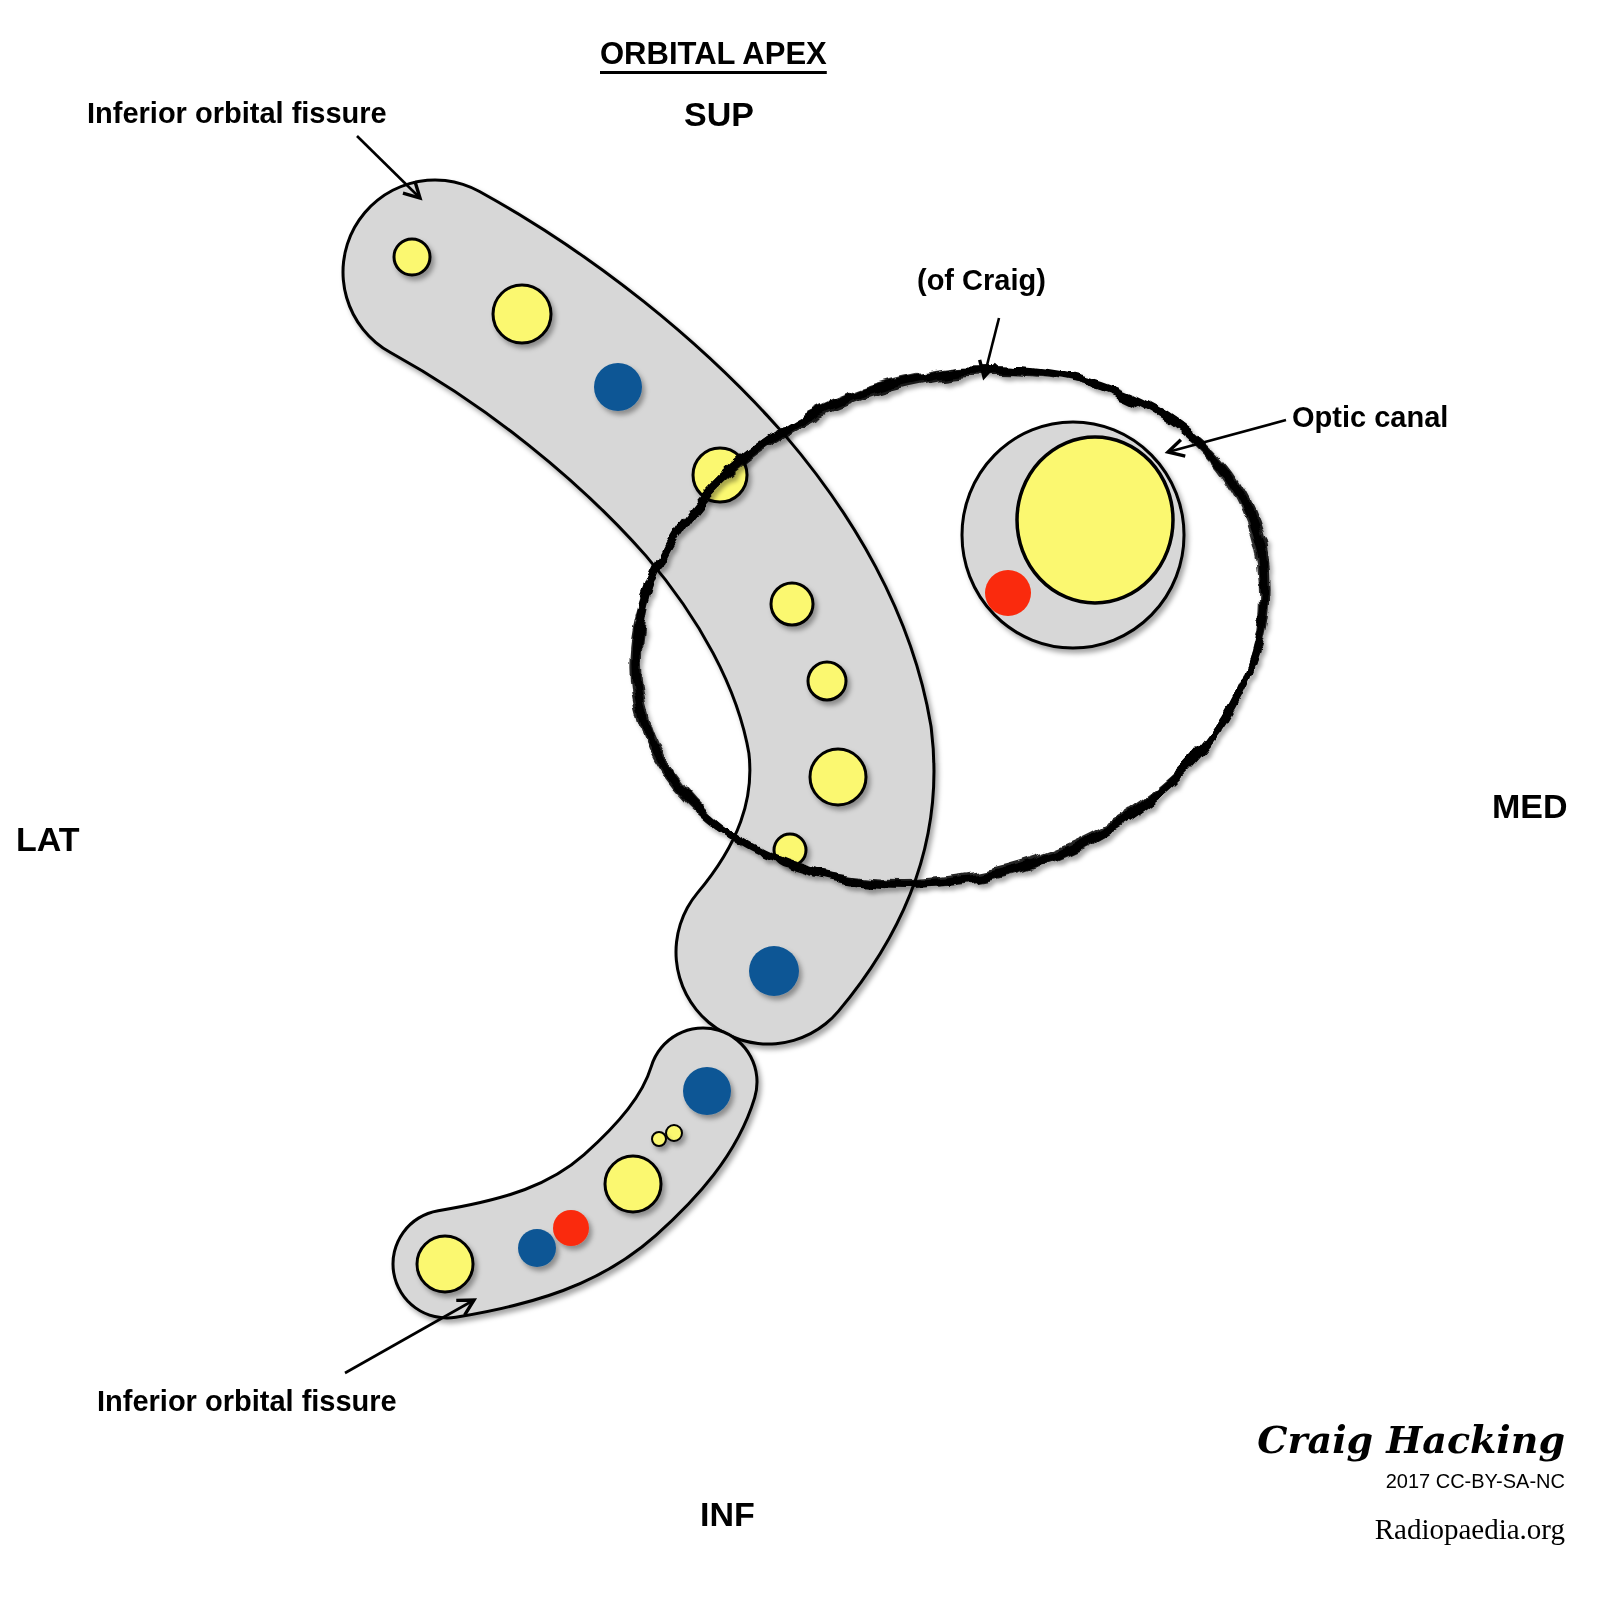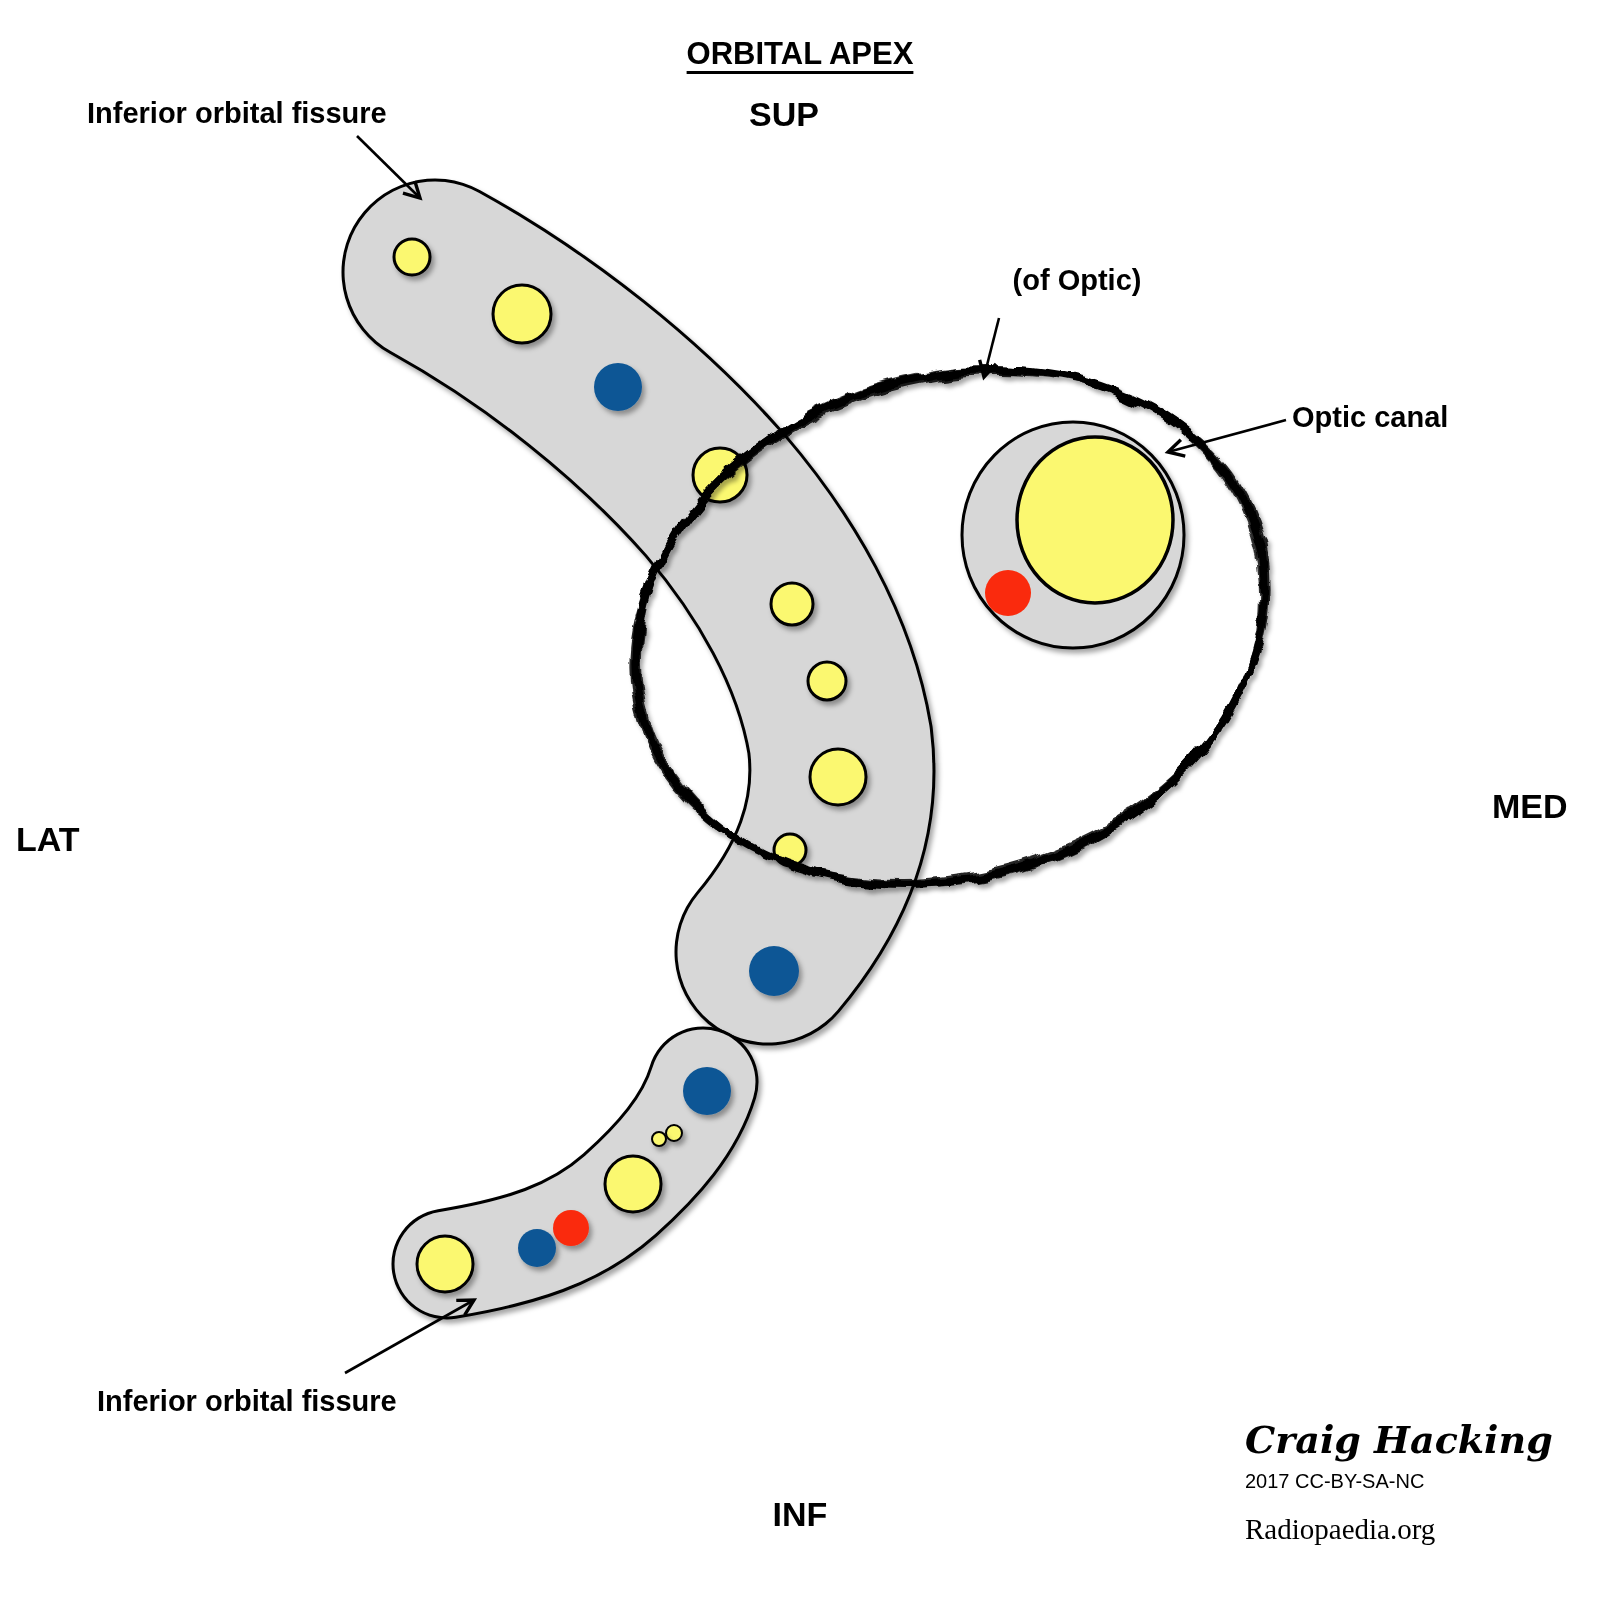--- a/index.html
+++ b/index.html
@@ -4,23 +4,23 @@
 <style>
   html,body{margin:0;padding:0;background:#fff;}
   #stage{position:relative;width:1600px;height:1600px;background:#ffffff;overflow:hidden;
          font-family:"Liberation Sans",sans-serif;}
   #diagram-svg{position:absolute;left:0;top:0;}
   .lbl{position:absolute;font-family:"Liberation Sans",sans-serif;font-weight:bold;color:#000;
        white-space:nowrap;line-height:1.15;}
   .title{font-size:31px;text-decoration:underline;text-decoration-thickness:3px;text-underline-offset:7px;}
   .dir{font-size:34px;}
   .ann{font-size:29px;}
-  .center{text-align:center;}
+  .center{text-align:left;}
   #tendinous-label{width:320px;line-height:1.25;}
-  #credits{position:absolute;left:1245px;top:1419px;width:320px;text-align:left;color:#000;}
+  #credits{position:absolute;left:1245px;top:1419px;width:320px;text-align:right;color:#000;}
   #credit-author{font-family:"DejaVu Serif",serif;font-style:italic;font-weight:bold;font-size:38px;line-height:1.1;}
   #credit-license{font-family:"Liberation Sans",sans-serif;font-size:20px;margin-top:9px;}
   #credit-site{font-family:Liberation Serif, serif;font-size:29px;margin-top:20px;}
   .ring-main{filter:url(#sketch) drop-shadow(3px 4px 2px rgba(0,0,0,0.35));}
   .ring-gap{filter:url(#sketch);}
 </style>
 </head>
 <body>
 
 <div id="stage">
@@ -96,21 +96,21 @@
   <div class="lbl title center" style="left:600px;top:36px;width:400px;">ORBITAL APEX</div>
 
   <div class="lbl dir center" style="left:684px;top:95px;width:200px;">SUP</div>
   <div class="lbl dir" style="left:16px;top:787px;margin-top:33px;">LAT</div>
   <div class="lbl dir" style="left:1492px;top:787px;">MED</div>
   <div class="lbl dir center" style="left:700px;top:1495px;width:200px;">INF</div>
 
   <div class="lbl ann" style="left:87px;top:97px;">Inferior orbital fissure</div>
 
   <div id="tendinous-label" class="lbl ann center" style="left:917px;top:262px;">
-    <div>(of Optic)</div>
+    <div>(of Craig)</div>
   </div>
 
   <div class="lbl ann" style="left:1292px;top:401px;">Optic canal</div>
 
   <div class="lbl ann" style="left:97px;top:1385px;">Inferior orbital fissure</div>
 
   <div id="credits">
     <div id="credit-author">Craig Hacking</div>
     <div id="credit-license">2017 CC-BY-SA-NC</div>
     <div id="credit-site">Radiopaedia.org</div>

